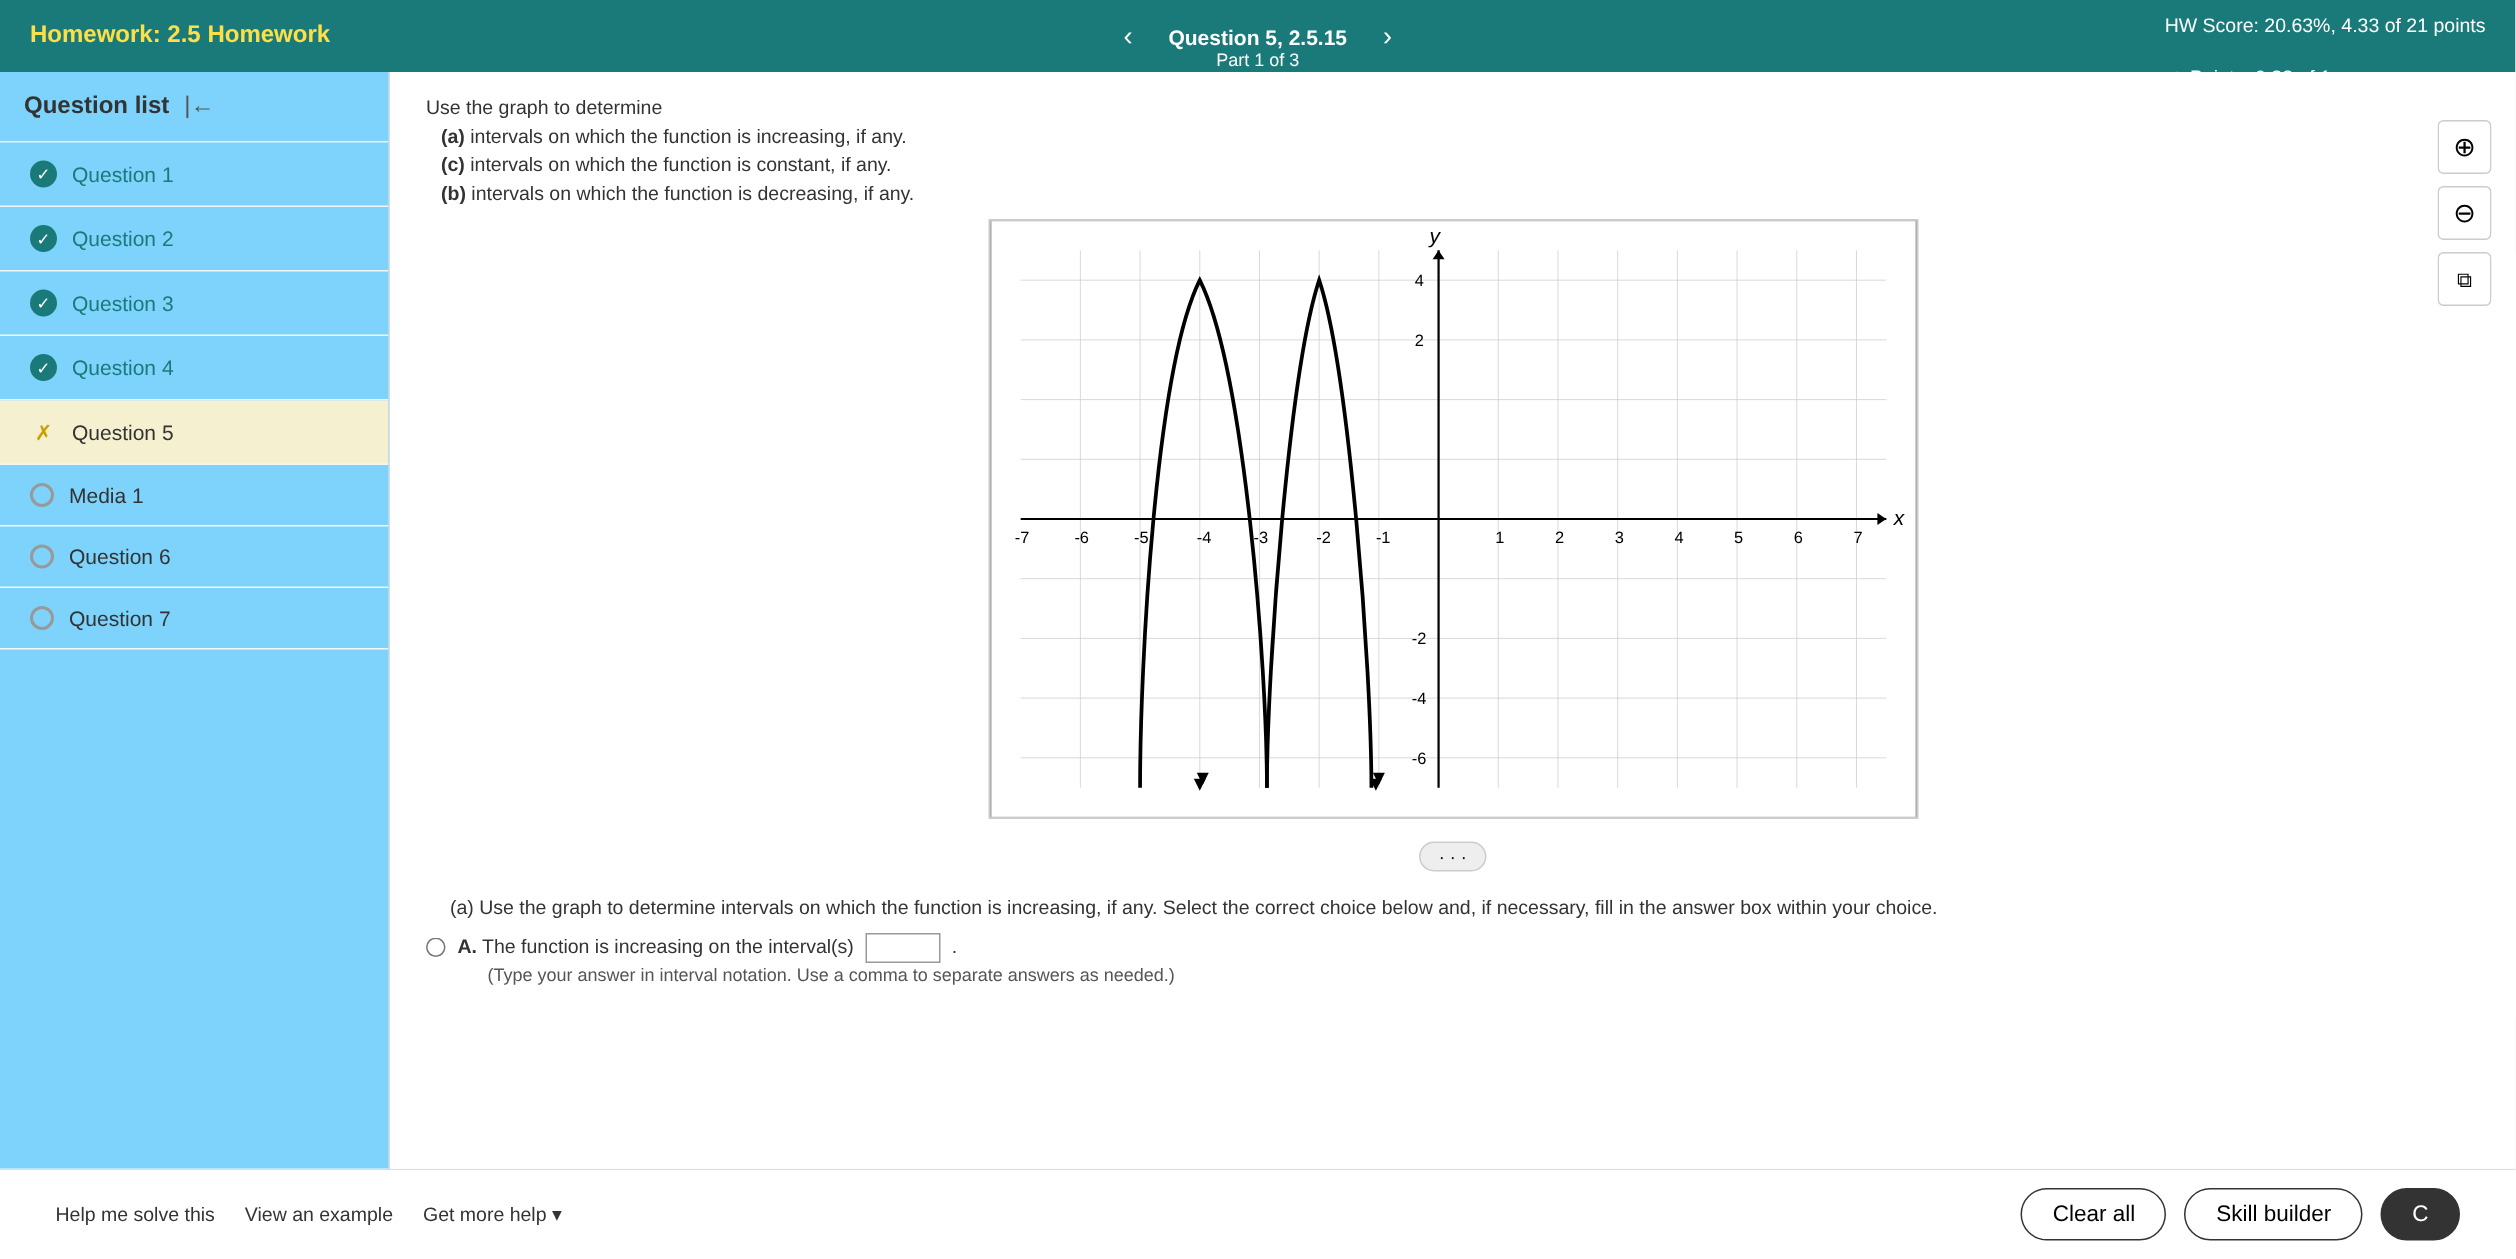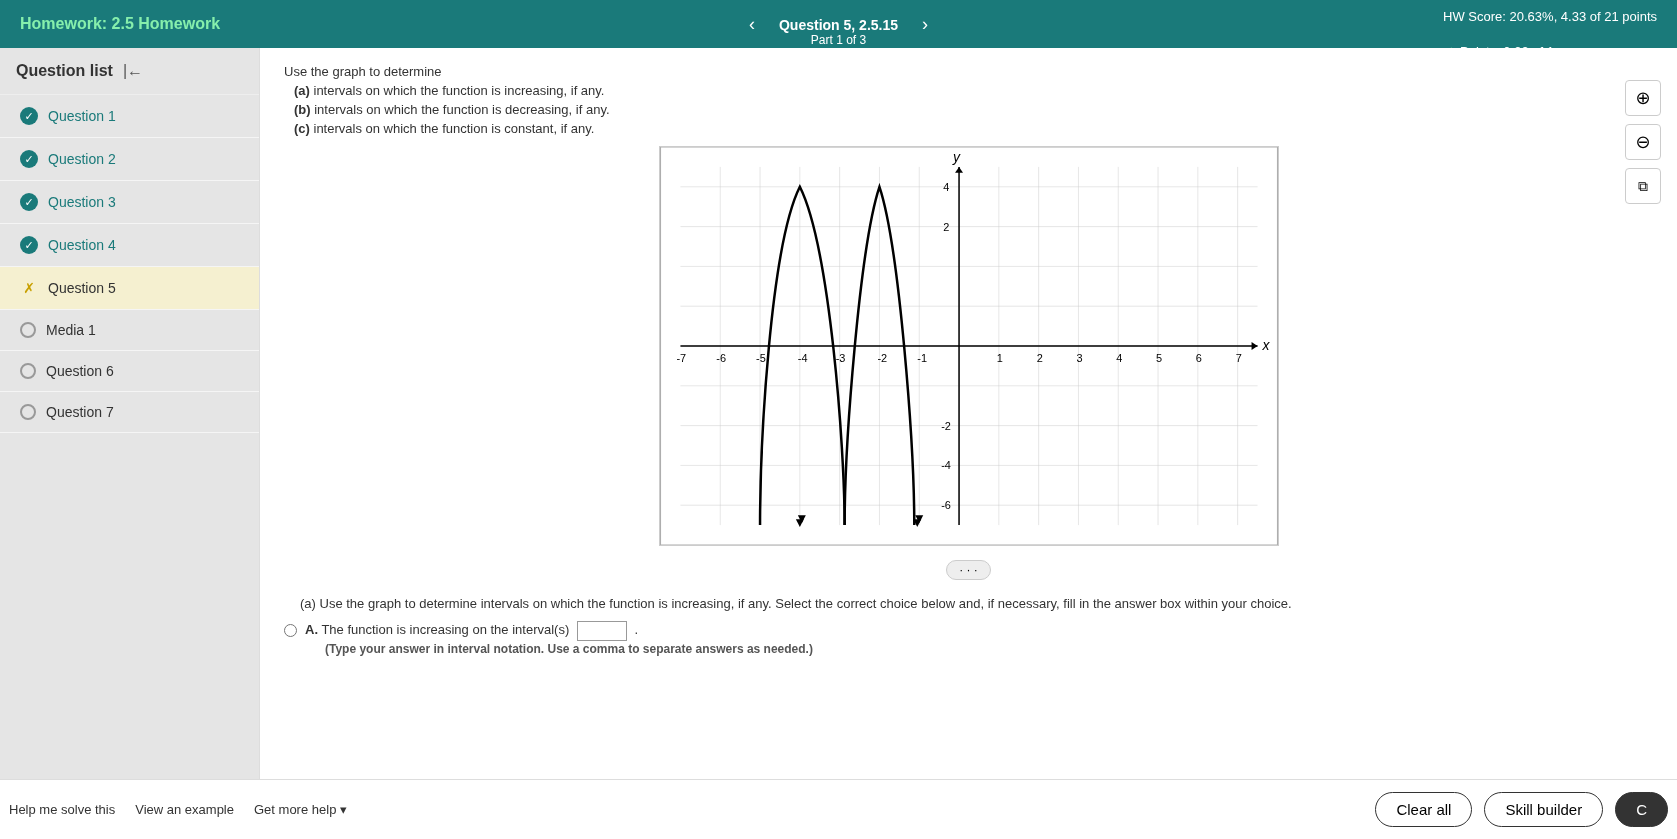--- a/index.html
+++ b/index.html
@@ -8,21 +8,21 @@
     
     .header {
       background: #1a7a7a;
       color: white;
       height: 48px;
       display: flex;
       align-items: center;
       padding: 0 20px;
       position: relative;
     }
-    .header-title { font-size: 16px; font-weight: bold; color: #86efac; }
+    .header-title { font-size: 16px; font-weight: bold; color: #fde047; }
     .header-center {
       position: absolute;
       left: 50%;
       transform: translateX(-50%);
       display: flex;
       align-items: center;
       gap: 16px;
     }
     .header-nav-btn {
       background: none;
@@ -48,21 +48,21 @@
     .main-container {
       display: flex;
       height: calc(839px - 48px - 60px);
       background: #fff;
     }
 
     
     .sidebar {
       width: 260px;
       min-width: 260px;
-      background: #e5e5e5;
+      background: #7dd3fc;
       border-right: 1px solid #ddd;
       overflow-y: auto;
       padding: 0;
     }
     .sidebar-header {
       display: flex;
       align-items: center;
       gap: 10px;
       padding: 14px 16px;
       border-bottom: 1px solid #eee;
@@ -183,21 +183,21 @@
       font-size: 16px;
     }
 
     
     .footer {
       height: 60px;
       background: #fff;
       border-top: 1px solid #ddd;
       display: flex;
       align-items: center;
-      padding: 0 9px;
+      padding: 0 37px;
       gap: 20px;
       position: fixed;
       bottom: 0;
       left: 0;
       right: 0;
     }
     .footer-link {
       font-size: 13px;
       color: #333;
       cursor: pointer;
@@ -304,26 +304,26 @@
 
   <div class="content-area">
 
     <div class="question-instructions">
       <p>Use the graph to determine</p>
       <p class="instruction-item">
         <strong>(a)</strong>
         intervals on which the function is increasing, if any.
       </p>
       <p class="instruction-item">
+        <strong>(c)</strong>
+        intervals on which the function is constant, if any.
+      </p>
+      <p class="instruction-item">
         <strong>(b)</strong>
         intervals on which the function is decreasing, if any.
-      </p>
-      <p class="instruction-item">
-        <strong>(c)</strong>
-        intervals on which the function is constant, if any.
       </p>
     </div>
 
     <div class="graph-container">
       <div class="graph-svg-wrapper">
         <svg class="graph" width="620" height="400" viewBox="0 0 620 400">
 
           <rect x="0" y="0" width="620" height="400" fill="white" stroke="#aaa" stroke-width="1"></rect>
 
           <line x1="60" y1="20" x2="60" y2="380" stroke="#ccc" stroke-width="0.5"></line>
@@ -417,21 +417,21 @@
       <p class="answer-instruction">(a) Use the graph to determine intervals on which the function is increasing, if any. Select the correct choice below and, if necessary, fill in the answer box within your choice.</p>
 
       <div class="radio-option">
         <input type="radio" name="part-a" id="opt-a" style="">
         <label for="opt-a">
           <strong>A.</strong>
           <span> The function is increasing on the interval(s) </span>
           <span class="answer-box-inline"></span>
           <span>.</span>
           <br>
-          <span style="margin-left:20px; font-size:12px; color:#555;font-weight:bold;">
+          <span style="margin-left:20px; font-size:12px; color:#555;">
             (Type your answer in interval notation. Use a comma to separate answers as needed.)
           </span>
         </label>
       </div>
     </div>
 
   </div>
 
 </div>
 

